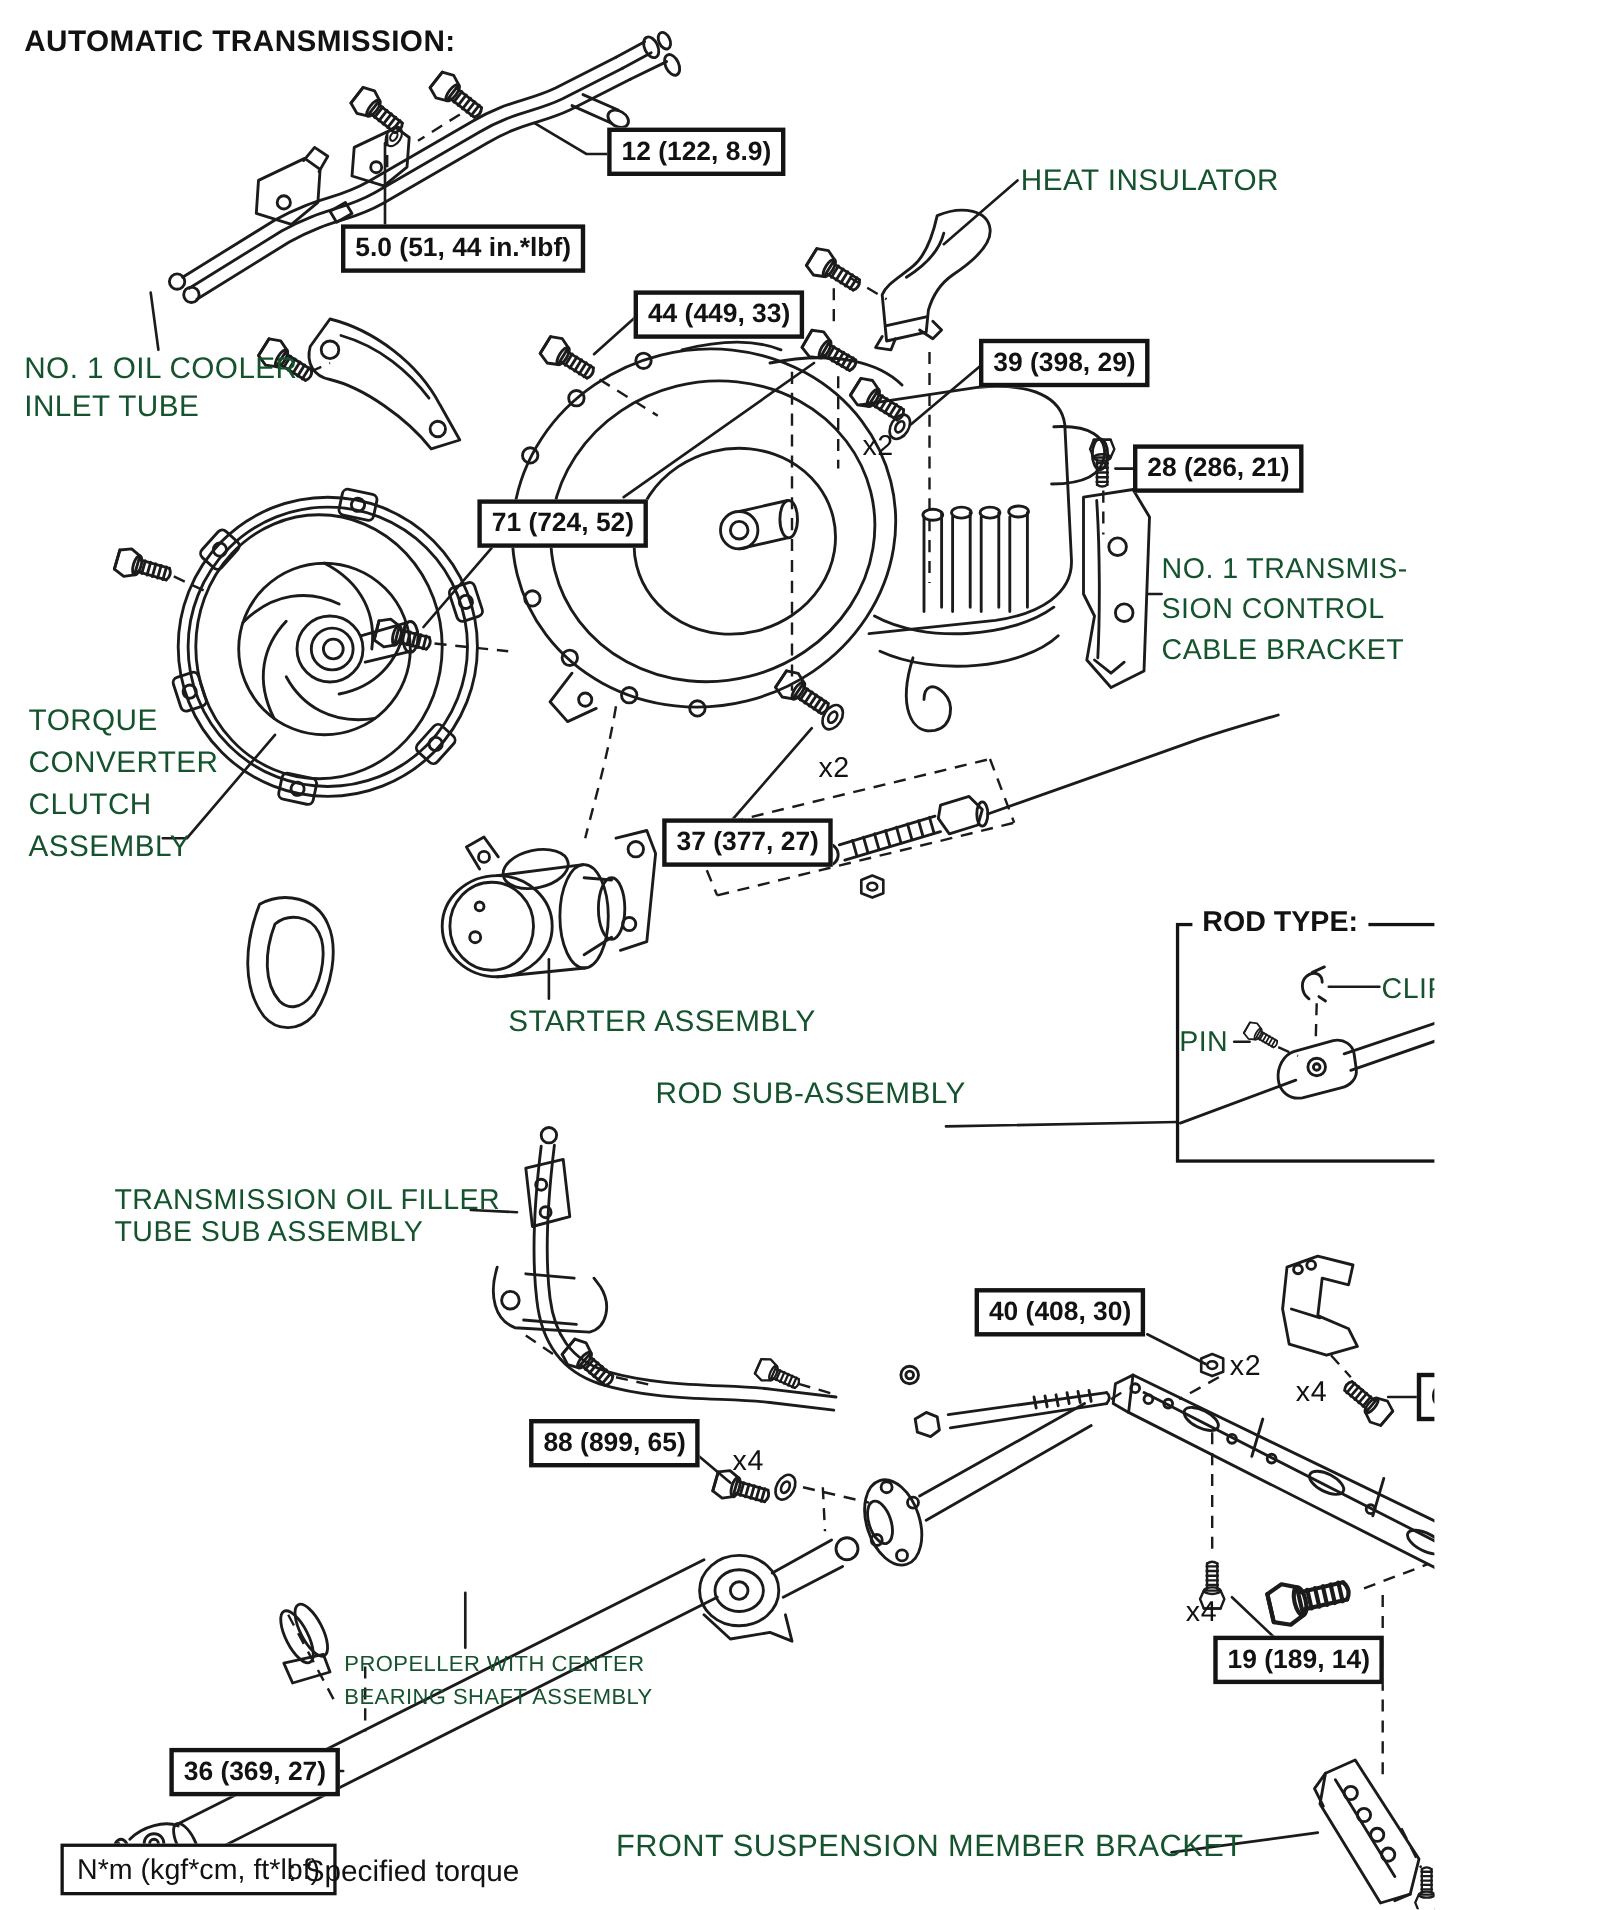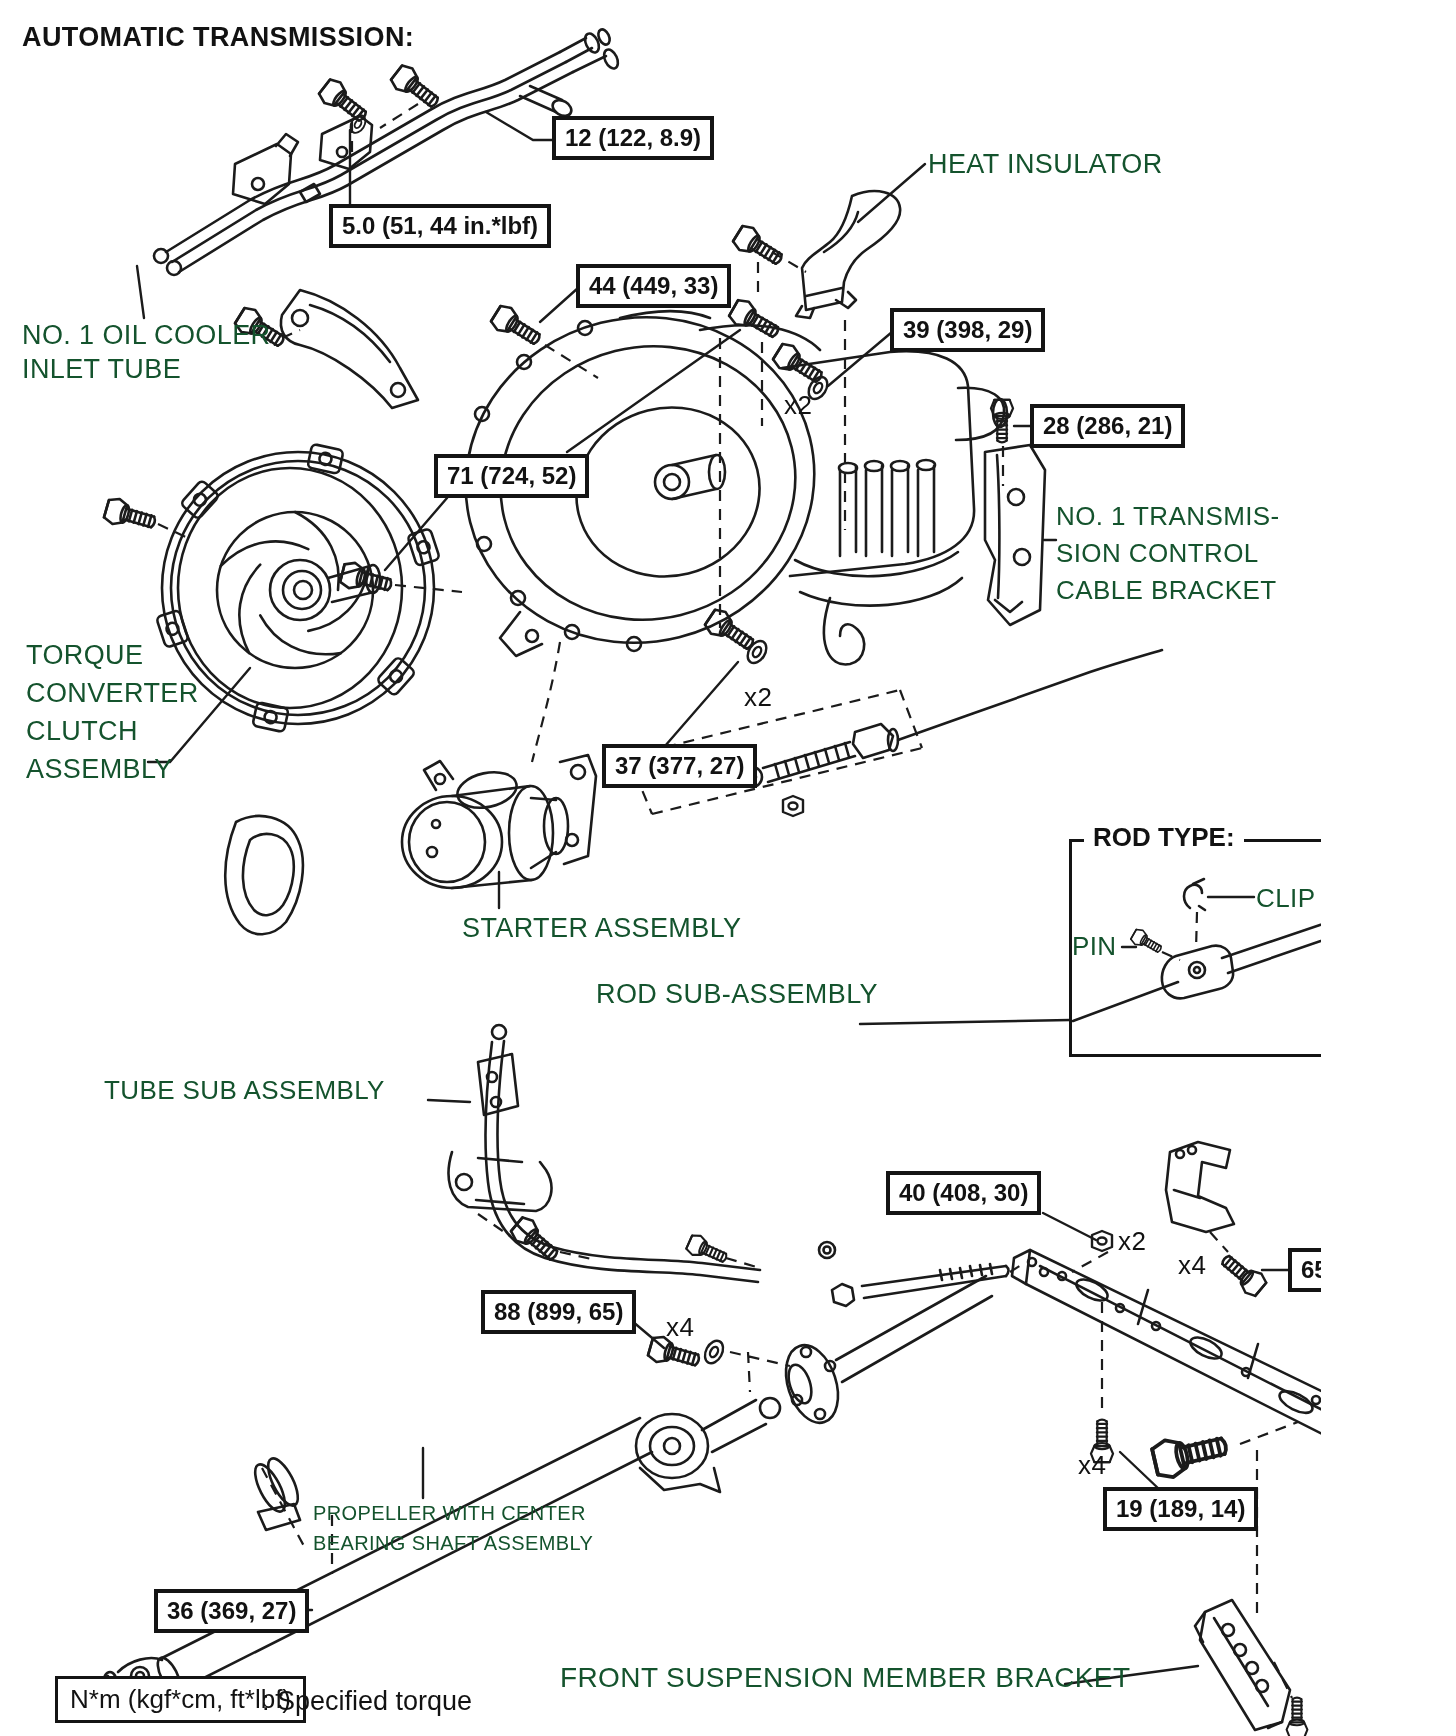--- a/index.html
+++ b/index.html
@@ -1,17 +1,17 @@
 <!DOCTYPE html>
 <html><head>
 <meta charset="utf-8">
 <style>
   html,body{margin:0;padding:0;background:#fff;}
   .page{position:relative;width:1304px;height:1736px;background:#ffffff;
-        font-family:"Liberation Sans",sans-serif;color:#121212;overflow:hidden;padding-left:17px;}
+        font-family:"Liberation Sans",sans-serif;color:#121212;overflow:hidden;}
   svg.art{position:absolute;left:0;top:0;width:1456px;height:1736px;}
   .lbl{position:absolute;white-space:nowrap;font-size:27px;line-height:36px;
        letter-spacing:.4px;color:#14532d;}
   .lbl .ln{display:block;}
   .spec{position:absolute;border:4px solid #141414;background:#fff;font-weight:700;
         font-size:24px;line-height:30px;padding:3px 9px;white-space:nowrap;z-index:3;}
   .qty{position:absolute;font-size:26px;letter-spacing:.5px;z-index:2;}
   .inset{position:absolute;border:3px solid #141414;background:transparent;z-index:1;}
   .inset-title{position:absolute;font-weight:700;font-size:26px;background:#fff;
         padding:0 9px;z-index:2;white-space:nowrap;}
@@ -400,32 +400,33 @@
     <span class="ln">CLUTCH</span>
     <span class="ln">ASSEMBLY</span>
   </div>
   <div class="lbl" style="left:462px;top:910px;">
     <span class="ln">STARTER ASSEMBLY</span>
   </div>
   <div class="lbl" style="left:596px;top:976px;line-height:37px;">
     <span class="ln">ROD SUB-ASSEMBLY</span>
   </div>
   <div class="lbl" style="left:104px;top:1076px;font-size:26px;line-height:29px;">
+    <span class="ln">TRANSMISSION OIL FILLER</span>
     <span class="ln">TUBE SUB ASSEMBLY</span>
   </div>
   <div class="lbl" style="left:313px;top:1498px;font-size:20px;line-height:30px;">
     <span class="ln">PROPELLER WITH CENTER</span>
     <span class="ln">BEARING SHAFT ASSEMBLY</span>
   </div>
   <div class="lbl" style="left:560px;top:1660px;font-size:28px;">
     <span class="ln">FRONT SUSPENSION MEMBER BRACKET</span>
   </div>
 
   <div class="spec" style="left:552px;top:116px;">12 (122, 8.9)</div>
-  <div class="spec" style="left:329px;top:204px;text-align:center;">5.0 (51, 44 in.*lbf)</div>
+  <div class="spec" style="left:310px;top:204px;text-align:center;">5.0 (51, 44 in.*lbf)</div>
   <div class="spec" style="left:576px;top:264px;">44 (449, 33)</div>
   <div class="spec" style="left:434px;top:454px;">71 (724, 52)</div>
   <div class="spec" style="left:890px;top:308px;">39 (398, 29)</div>
   <div class="spec" style="left:1030px;top:404px;">28 (286, 21)</div>
   <div class="spec" style="left:602px;top:744px;">37 (377, 27)</div>
   <div class="spec" style="left:886px;top:1171px;">40 (408, 30)</div>
   <div class="spec" style="left:1288px;top:1248px;">65 (663, 48)</div>
   <div class="spec" style="left:481px;top:1290px;">88 (899, 65)</div>
   <div class="spec" style="left:1103px;top:1487px;">19 (189, 14)</div>
   <div class="spec" style="left:154px;top:1589px;">36 (369, 27)</div>

